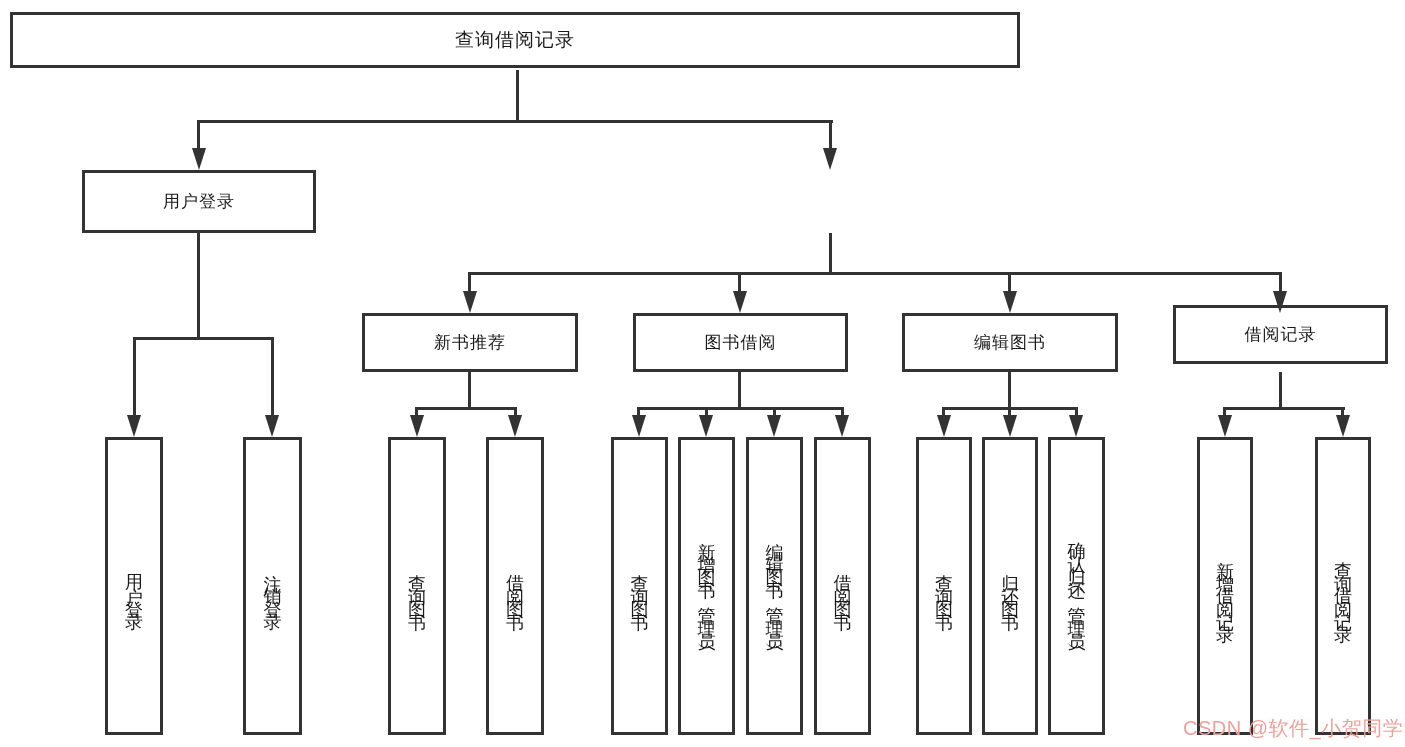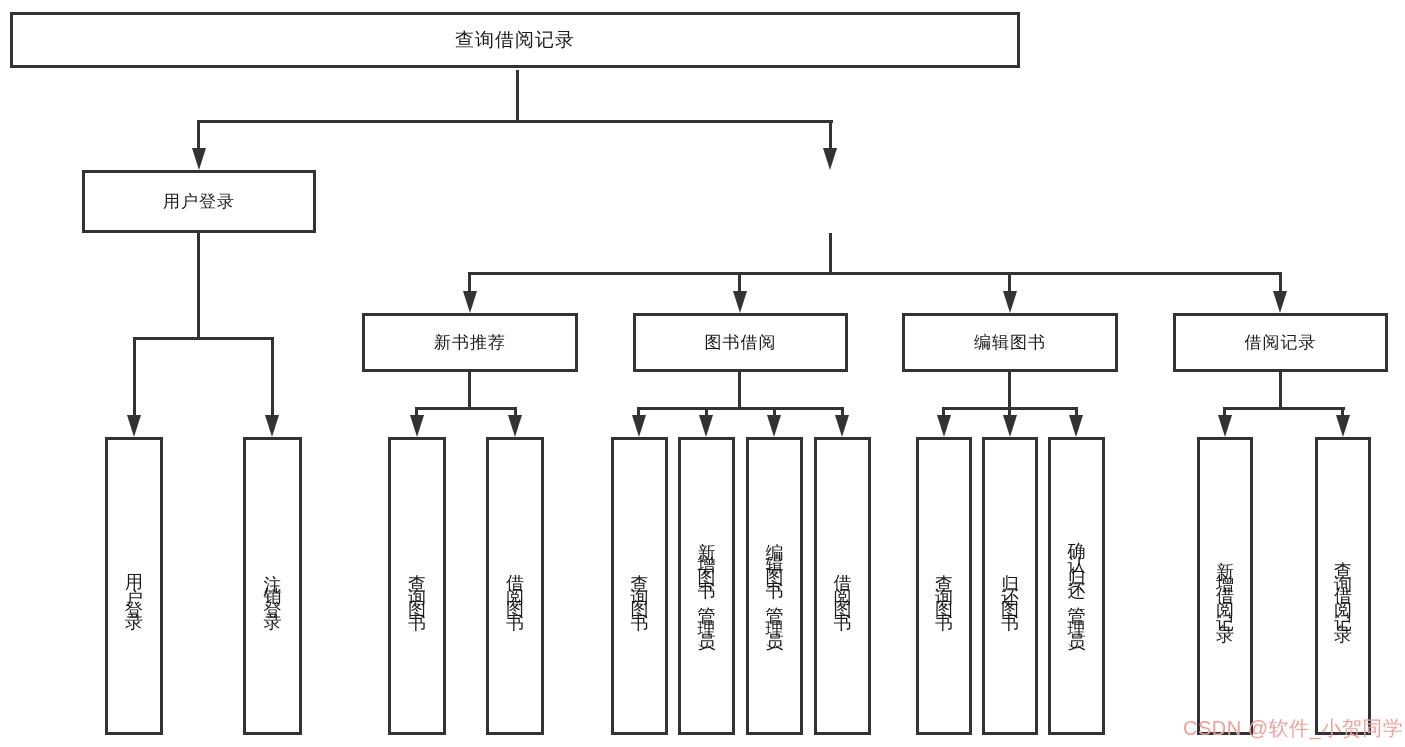--- a/index.html
+++ b/index.html
@@ -64,21 +64,21 @@
 
   <div class="node" style="left:362px; top:313px; width:216px; height:59px;">
     <span class="h-label">新书推荐</span>
   </div>
   <div class="node" style="left:633px; top:313px; width:215px; height:59px;">
     <span class="h-label">图书借阅</span>
   </div>
   <div class="node" style="left:902px; top:313px; width:216px; height:59px;">
     <span class="h-label">编辑图书</span>
   </div>
-  <div class="node" style="left:1173px; top:313px; width:215px; height:59px;">
+  <div class="node" style="left:1173px; top:305px; width:215px; height:59px;">
     <span class="h-label">借阅记录</span>
   </div>
 
   <div class="node" style="left:105px; top:437px; width:58px; height:298px;">
     <span class="v-label">用户登录</span>
   </div>
   <div class="node" style="left:243px; top:437px; width:59px; height:298px;">
     <span class="v-label">注销登录</span>
   </div>
 

